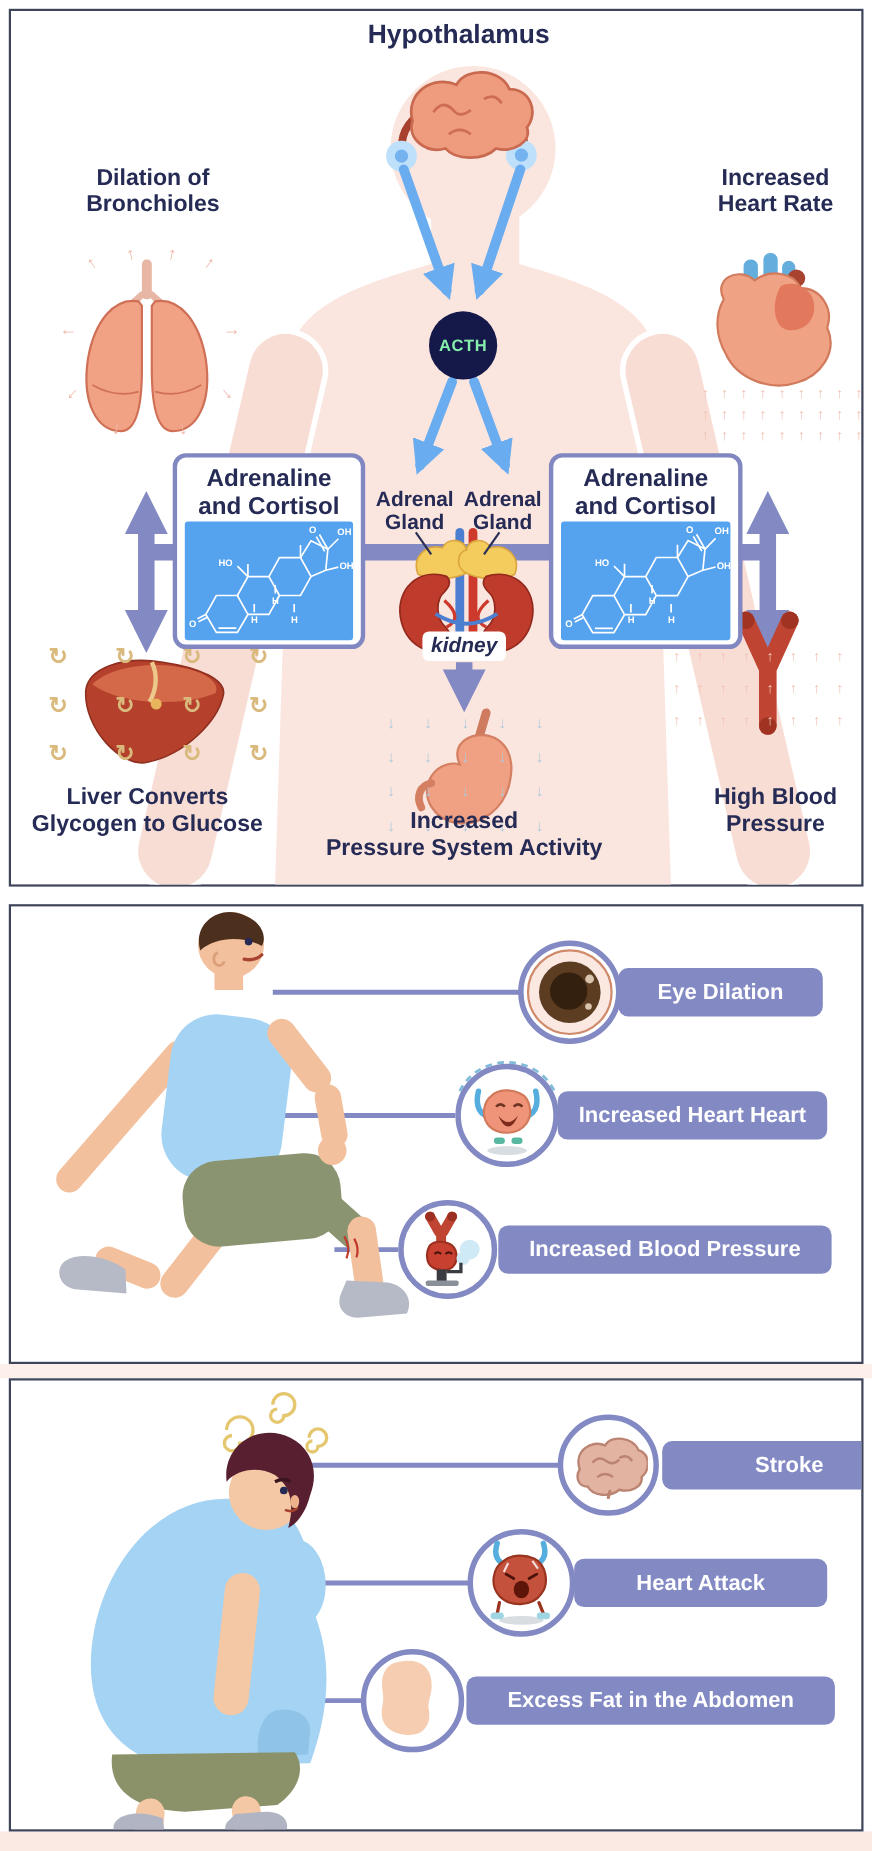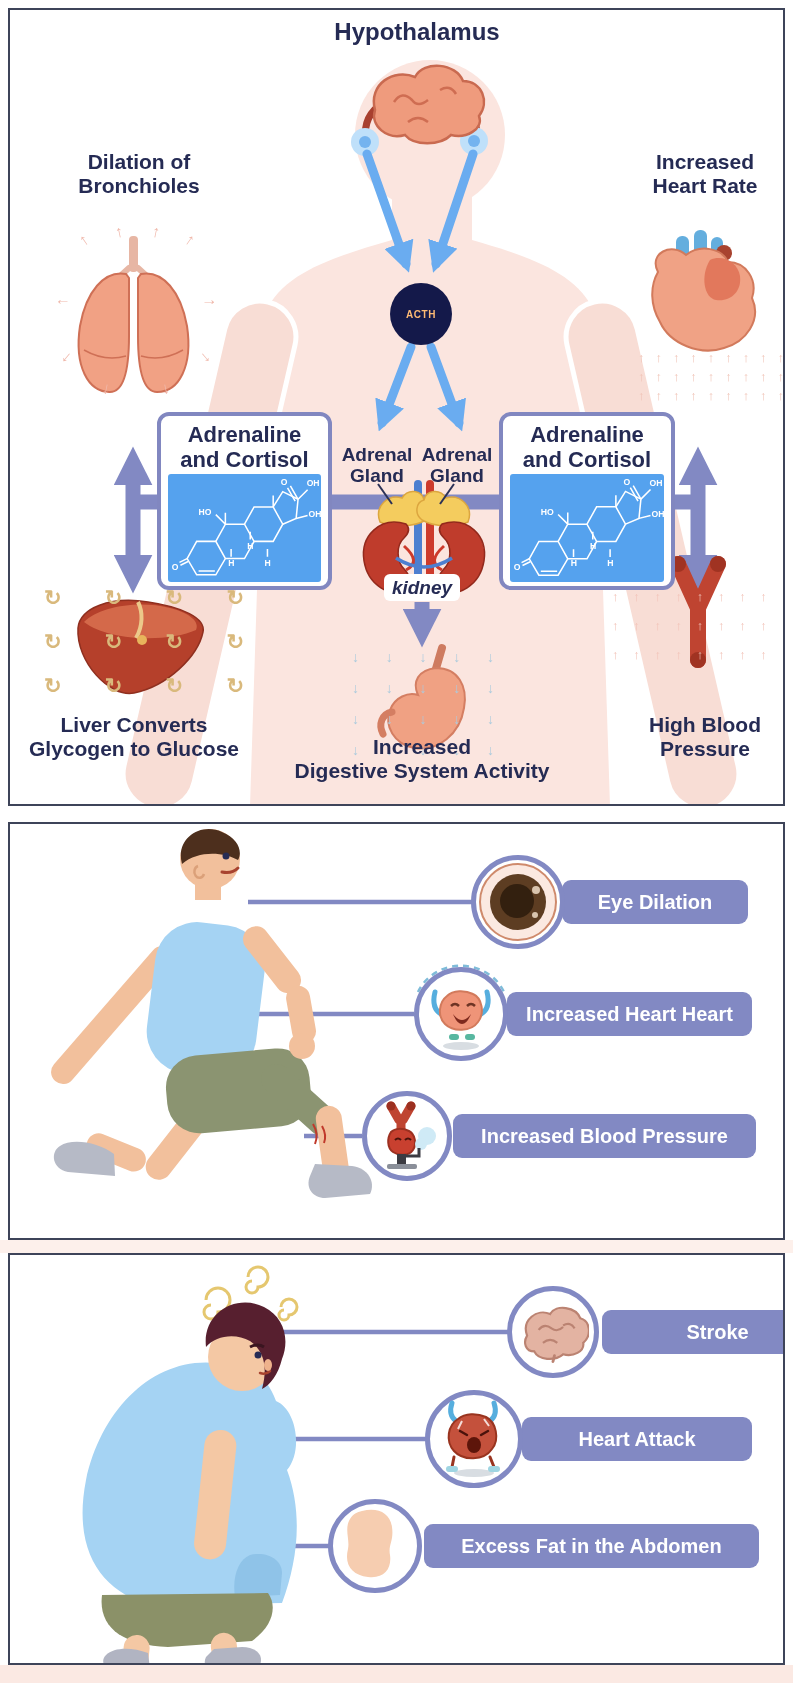--- a/index.html
+++ b/index.html
@@ -13,22 +13,22 @@
   .l21{font-size:21px;line-height:24px;}
   .l24{font-size:24px;line-height:27px;}
   .l22{font-size:22px;line-height:25px;}
   .l19{font-size:19px;line-height:21px;}
   .banner{position:absolute;background:#8289c3;border-radius:9px;color:#ffffff;
           font-weight:bold;font-size:20px;display:flex;align-items:center;justify-content:center;}
   .callout{position:absolute;background:#ffffff;border:5px solid #8289c3;border-radius:50%;
            display:flex;align-items:center;justify-content:center;box-sizing:border-box;}
   .pill{position:absolute;background:#ffffff;border-radius:6px;display:flex;align-items:center;
         justify-content:center;color:#252b54;font-weight:bold;font-size:19px;}
-  .acth{position:absolute;background:#14194a;border-radius:50%;color:#fdba74;font-weight:bold;
-        font-size:10px;letter-spacing:.5px;display:flex;align-items:center;justify-content:center;}
+  .acth{position:absolute;background:#14194a;border-radius:50%;color:#86efac;font-weight:bold;
+        font-size:15px;letter-spacing:.5px;display:flex;align-items:center;justify-content:center;}
   .chembox{position:absolute;background:#55a2ee;border-radius:3px;overflow:hidden;}
   .glyphgrid{position:absolute;font-weight:bold;}
   .glyph-row{display:flex;justify-content:space-between;}
   .arrowspan{position:absolute;font-weight:bold;color:#f0b9ac;font-size:16px;line-height:16px;}
   svg{display:block;}
   .lay{position:absolute;left:0;top:0;pointer-events:none;}
 </style>
 </head>
 <body>
 
@@ -365,21 +365,21 @@
     <div class="pill" style="left:374px;top:564px;width:76px;height:27px;font-style:italic;">
       <span>kidney</span>
     </div>
 
     <div class="txt l21" style="left:8px;top:703px;width:232px;">
       <div>Liver Converts</div>
       <div>Glycogen to Glucose</div>
     </div>
     <div class="txt l21" style="left:242px;top:725px;width:340px;">
       <div>Increased</div>
-      <div>Digestive System Activity</div>
+      <div>Pressure System Activity</div>
     </div>
     <div class="txt l21" style="left:588px;top:703px;width:214px;">
       <div>High Blood</div>
       <div>Pressure</div>
     </div>
   </div>
 
   <div class="panel" style="top:822px;height:418px;border-width:2px;">
 
     <svg class="lay" width="777" height="418" viewBox="0 0 777 418">

